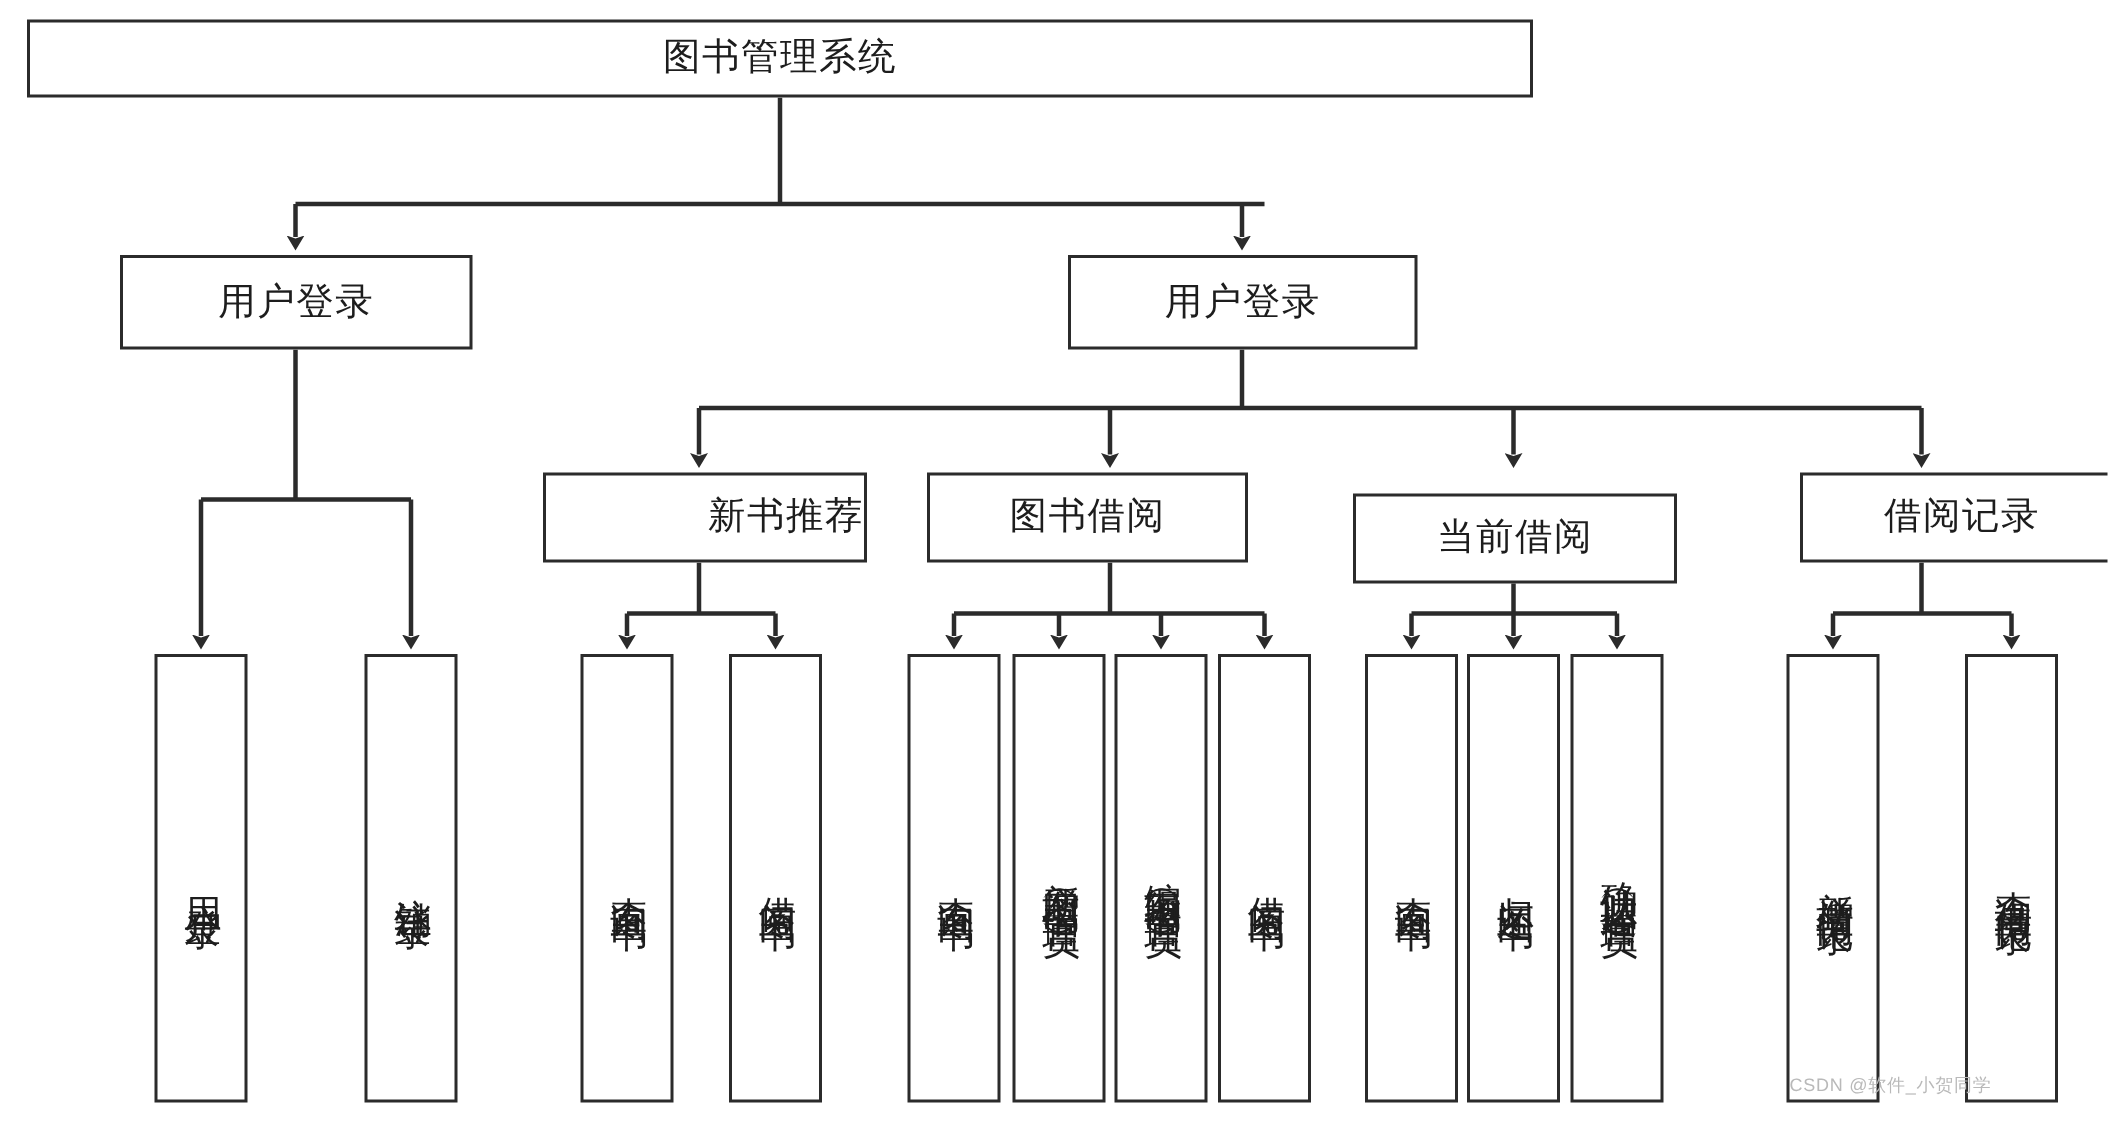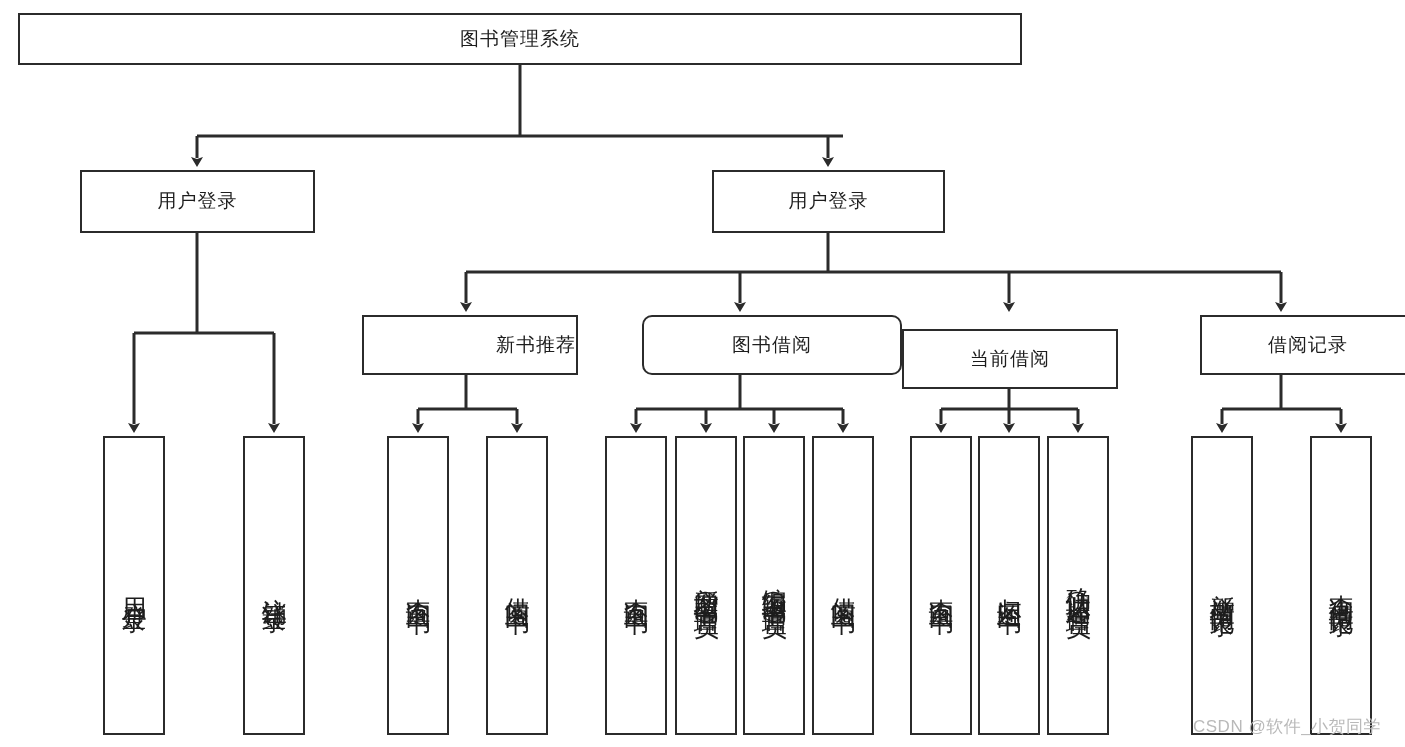--- a/index.html
+++ b/index.html
@@ -3,26 +3,26 @@
 <meta charset="utf-8">
 <style>
   html,body{margin:0;padding:0;background:#ffffff;}
   body{width:1405px;height:747px;overflow:hidden;
        font-family:"Liberation Sans","DejaVu Sans",sans-serif;}
   #stage{position:relative;width:1405px;height:747px;background:#fff;}
   svg#wires{position:absolute;left:0;top:0;width:1405px;height:747px;}
   .node{position:absolute;box-sizing:border-box;background:#ffffff;
         border:2.5px solid #2b2b2b;display:flex;align-items:center;
         justify-content:center;color:#1d1d1d;}
-  .node.h{font-size:19px;letter-spacing:1px;line-height:1.1;}
+  .node.h{font-size:25px;letter-spacing:1px;line-height:1.1;}
   .node.leaf{padding:6px 2px;}
   .vtext{writing-mode:vertical-rl;text-orientation:upright;
          font-size:25px;line-height:1.18;letter-spacing:4px;
          white-space:nowrap;text-align:center;color:#1d1d1d;}
-  .watermark{position:absolute;color:#b9b9b9;font-size:17px;
+  .watermark{position:absolute;color:#b9b9b9;font-size:12px;
              letter-spacing:.5px;white-space:nowrap;}
 </style>
 </head>
 <body>
 
 <div id="stage">
 
   <svg id="wires" viewBox="0 0 1405 747">
     <defs>
       <marker id="ah" markerWidth="10" markerHeight="12" refX="1" refY="6" orient="auto" markerUnits="userSpaceOnUse">
@@ -80,21 +80,21 @@
   <div class="node h" style="left:80px;top:170px;width:235px;height:63px;">
     <span>用户登录</span>
   </div>
   <div class="node h" style="left:712px;top:170px;width:233px;height:63px;">
     <span>用户登录</span>
   </div>
 
   <div class="node h" style="left:362px;top:315px;width:216px;height:60px;justify-content:flex-end;">
     <span>新书推荐</span>
   </div>
-  <div class="node h" style="left:642px;top:315px;width:260px;height:60px;border-radius:10px;">
+  <div class="node h" style="left:618px;top:315px;width:214px;height:60px;">
     <span>图书借阅</span>
   </div>
   <div class="node h" style="left:902px;top:329px;width:216px;height:60px;">
     <span>当前借阅</span>
   </div>
   <div class="node h" style="left:1200px;top:315px;width:216px;height:60px;">
     <span>借阅记录</span>
   </div>
 
   <div class="node leaf" style="left:103px;top:436px;width:62px;height:299px;">

